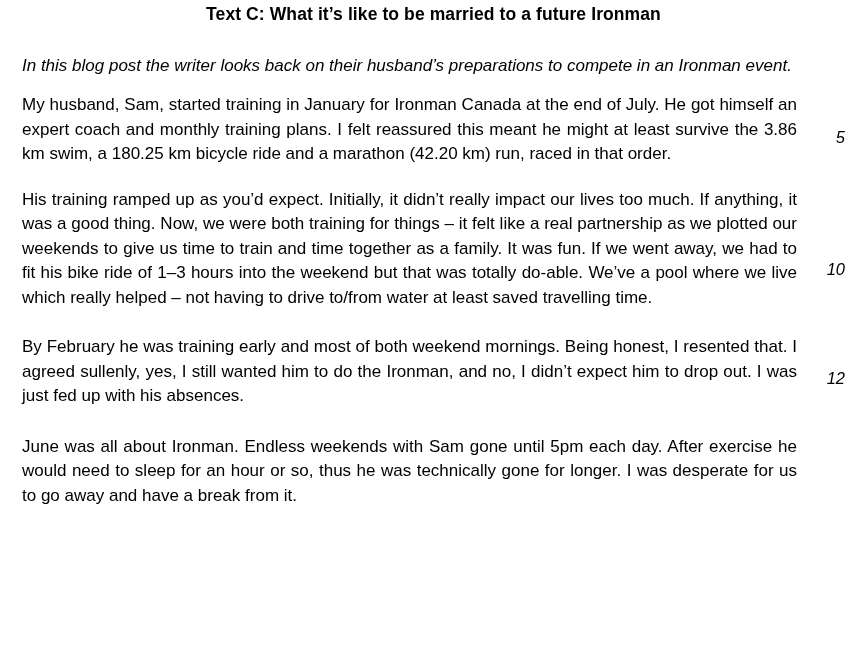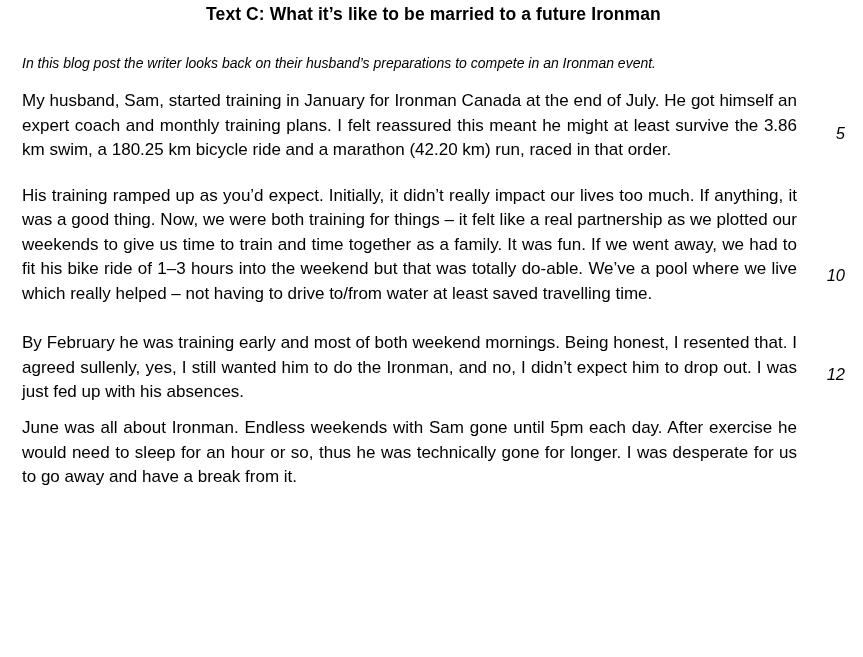--- a/index.html
+++ b/index.html
@@ -25,21 +25,21 @@
   .doc-title {
     text-align: center;
     font-size: 17.5px;
     font-weight: bold;
     margin: 0;
     padding-top: 4px;
     letter-spacing: 0.1px;
   }
   .intro {
     font-style: italic;
-    font-size: 14px;
+    font-size: 17px;
     line-height: 1.38;
     margin: 29px 0 0 0;
     text-align: justify;
     padding-right: 5px;
   }
   .body-block {
     position: relative;
     font-size: 17px;
     line-height: 1.44;
     text-align: justify;
@@ -51,27 +51,27 @@
   }
   .line-number {
     position: absolute;
     right: 0;
     font-style: italic;
     font-size: 16.5px;
     width: 40px;
     text-align: right;
   }
   .ln-5 { top: 33px; }
-  .ln-10 { top: 80px; }
+  .ln-10 { top: 70px; }
   .ln-15 { top: 32px; }
   .block-1 { margin-top: 34px; }
   .block-2 { margin-top: 16px; }
   .block-3 { }
   .block-4 { margin-top: 25px; }
-  .block-5 { margin-top: 12px; }
+  .block-5 { margin-top: 26px; }
 </style>
 </head>
 <body>
 
 <div class="page">
 
   <h1 class="doc-title">Text C: What it’s like to be married to a future Ironman</h1>
 
   <p class="intro">In this blog post the writer looks back on their husband’s preparations to compete in an Ironman event.</p>
 

